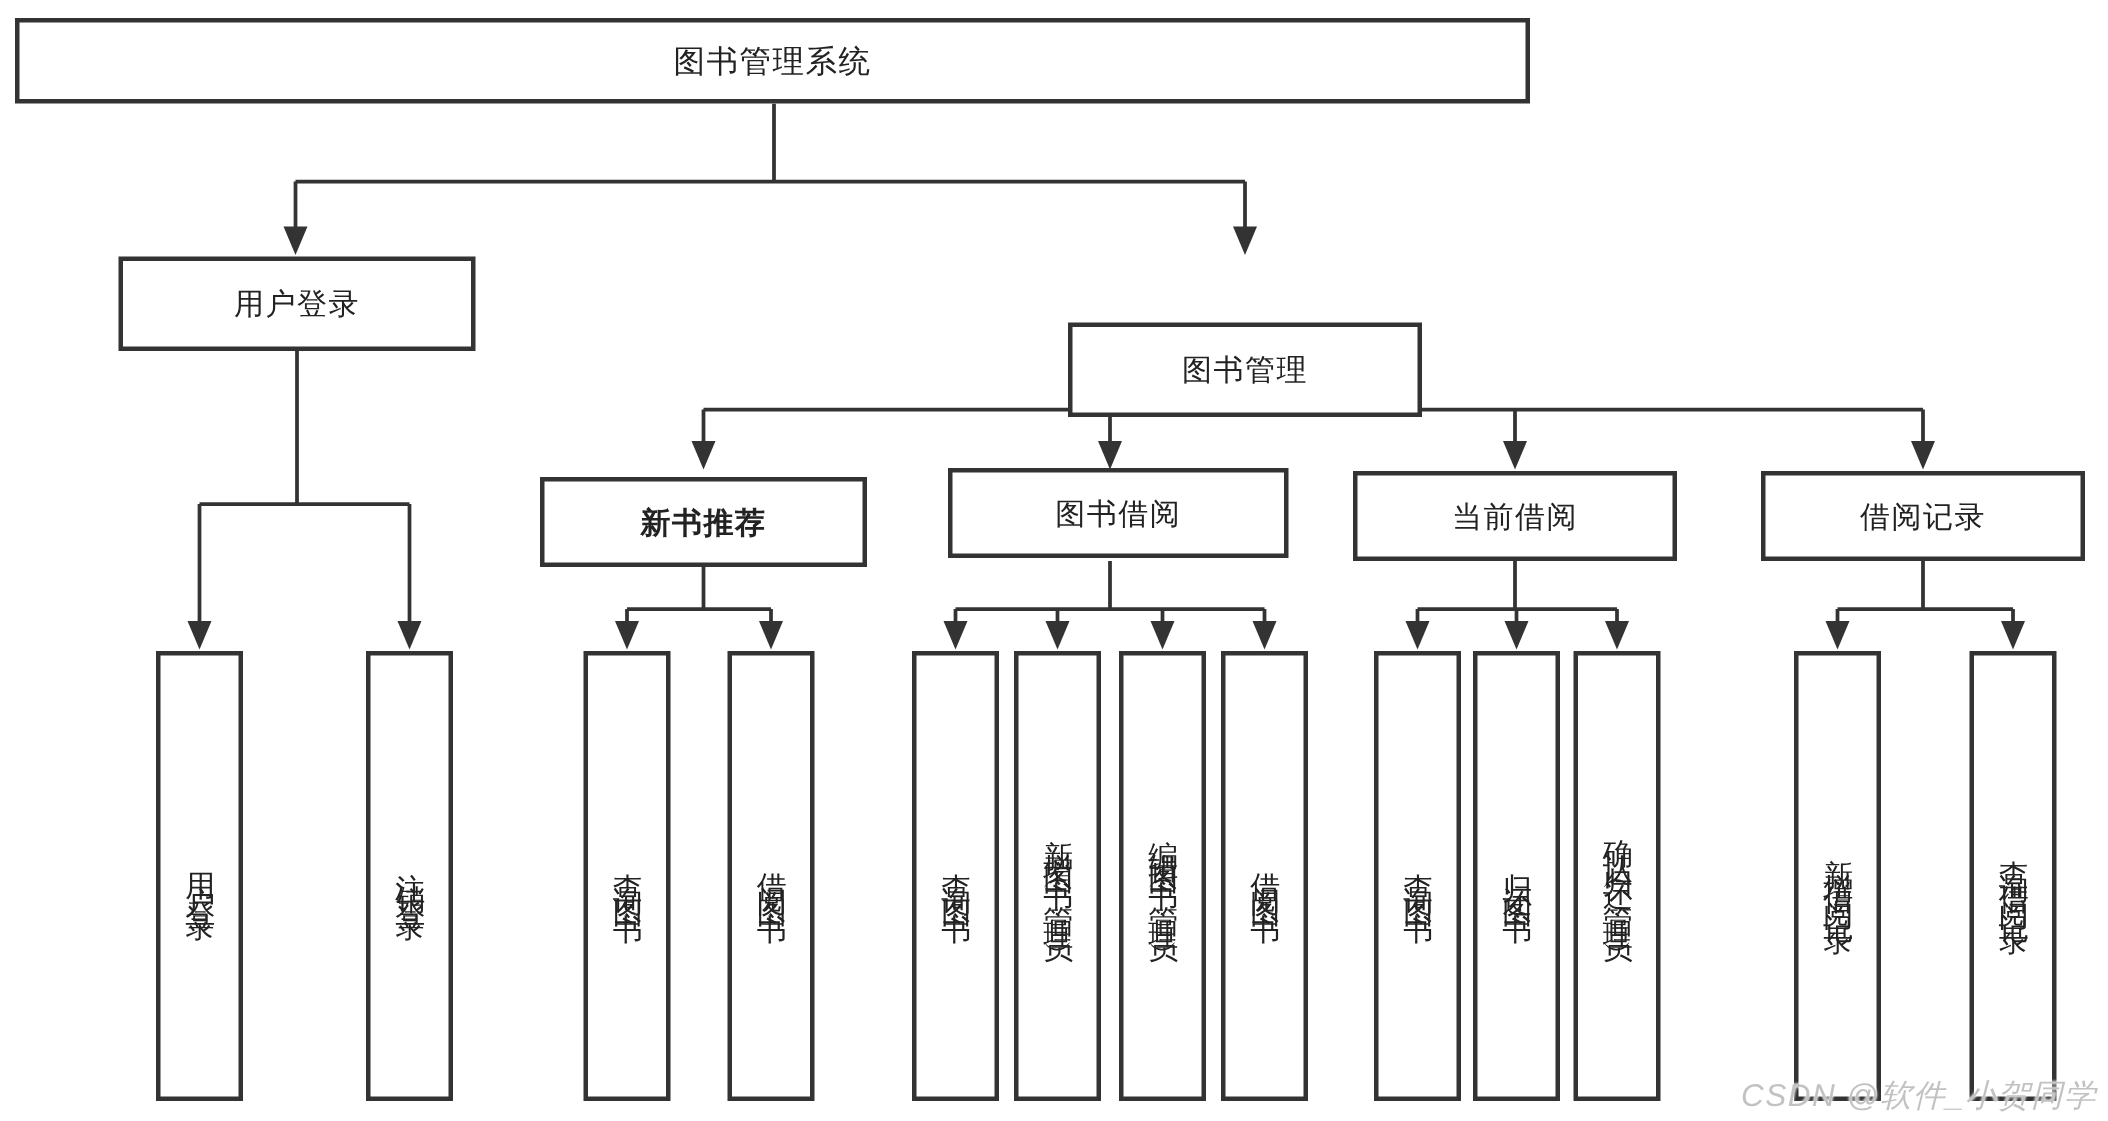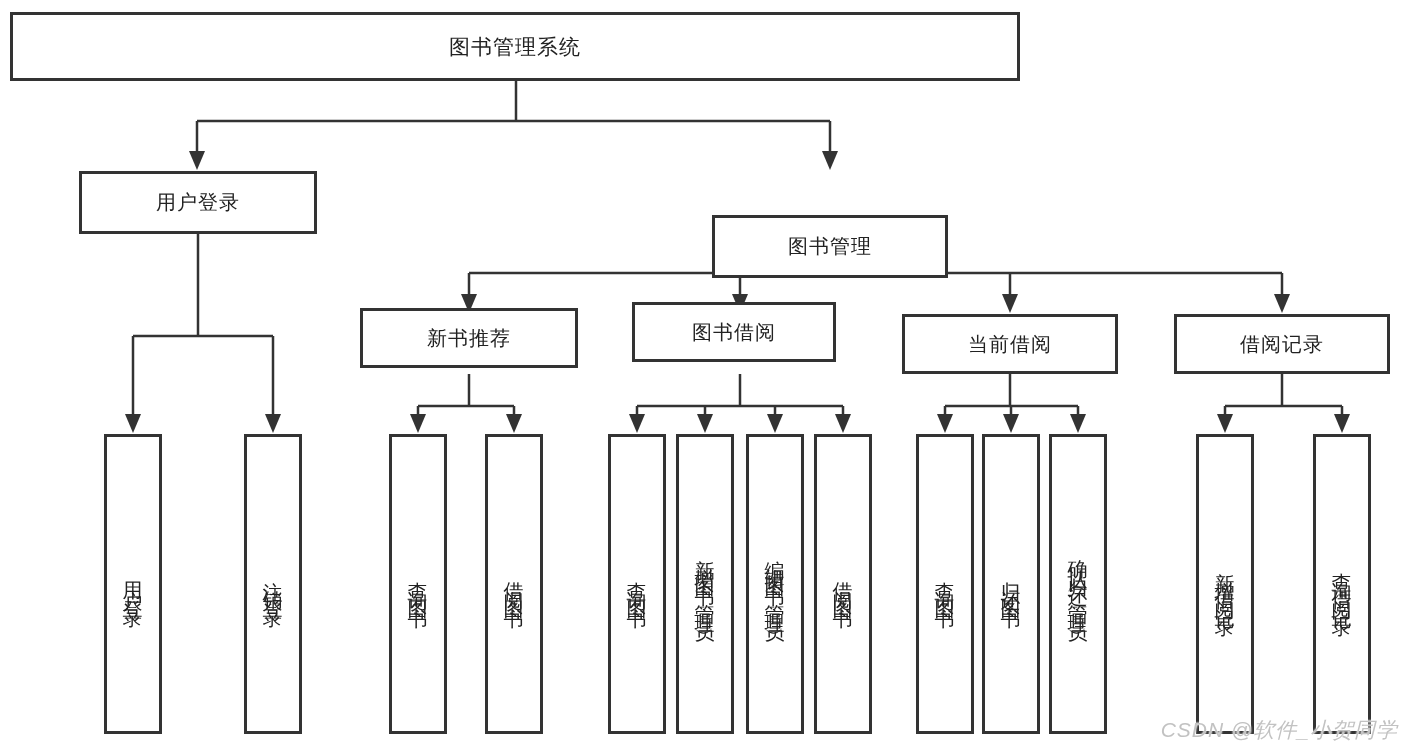--- a/index.html
+++ b/index.html
@@ -117,35 +117,35 @@
       <polygon points="697,414 713,414 705,433" fill="#333333"></polygon>
       <polygon points="767,414 783,414 775,433" fill="#333333"></polygon>
       <polygon points="835,414 851,414 843,433" fill="#333333"></polygon>
       <polygon points="937,414 953,414 945,433" fill="#333333"></polygon>
       <polygon points="1003,414 1019,414 1011,433" fill="#333333"></polygon>
       <polygon points="1070,414 1086,414 1078,433" fill="#333333"></polygon>
       <polygon points="1217,414 1233,414 1225,433" fill="#333333"></polygon>
       <polygon points="1334,414 1350,414 1342,433" fill="#333333"></polygon>
     </svg>
 
-  <div class="node root" style="left:10px; top:12px; width:1010px; height:69px;">
+  <div class="node root" style="left:10px; top:12px; width:1010px; height:57px;">
     <span>图书管理系统</span>
   </div>
 
   <div class="node" style="left:79px; top:171px; width:238px; height:63px;">
     <span>用户登录</span>
   </div>
   <div class="node" style="left:712px; top:171px; width:236px; height:63px;margin-top:44px;">
     <span>图书管理</span>
   </div>
 
-  <div class="node" style="left:360px; top:308px; width:218px; height:60px;">
+  <div class="node" style="left:360px; top:318px; width:218px; height:60px;font-weight:bold;">
     <span>新书推荐</span>
   </div>
-  <div class="node" style="left:632px; top:302px; width:204px; height:60px;">
+  <div class="node" style="left:632px; top:312px; width:227px; height:60px;">
     <span>图书借阅</span>
   </div>
   <div class="node" style="left:1174px; top:314px; width:216px; height:60px;">
     <span>借阅记录</span>
   </div>
   <div class="node" style="left:902px; top:314px; width:216px; height:60px;">
     <span>当前借阅</span>
   </div>
 
   <div class="leaf" style="left:104px;">

